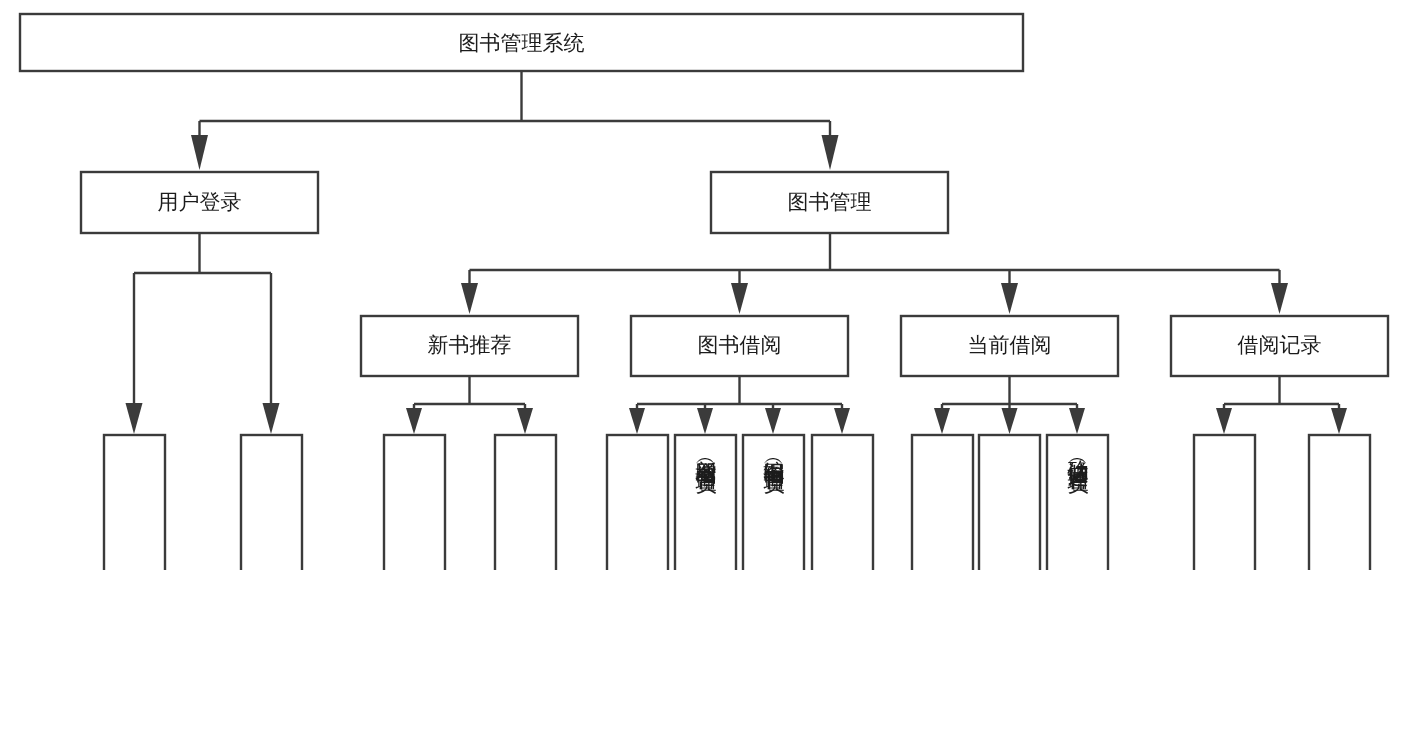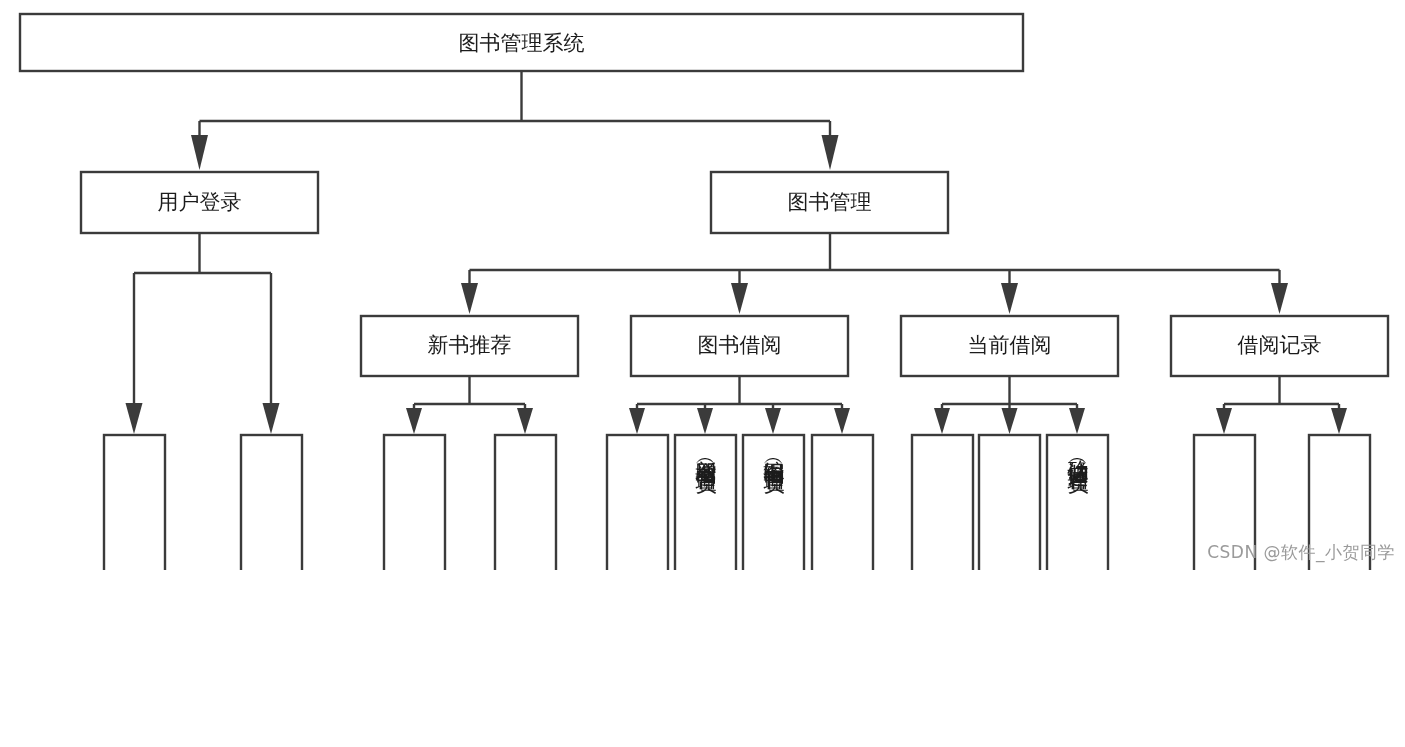--- a/index.html
+++ b/index.html
@@ -234,15 +234,14 @@
   </div>
 
   <div class="vlabel-wrap" style="left:1194px; top:435px; width:61px; height:297px;">
     <span class="vlabel">新增借阅记录</span>
   </div>
 
   <div class="vlabel-wrap" style="left:1309px; top:435px; width:61px; height:297px;">
     <span class="vlabel">查询借阅记录</span>
   </div>
 
-  <div id="watermark">CSDN @软件_小贺同学</div>
 
 </div>
 
 </body></html>

